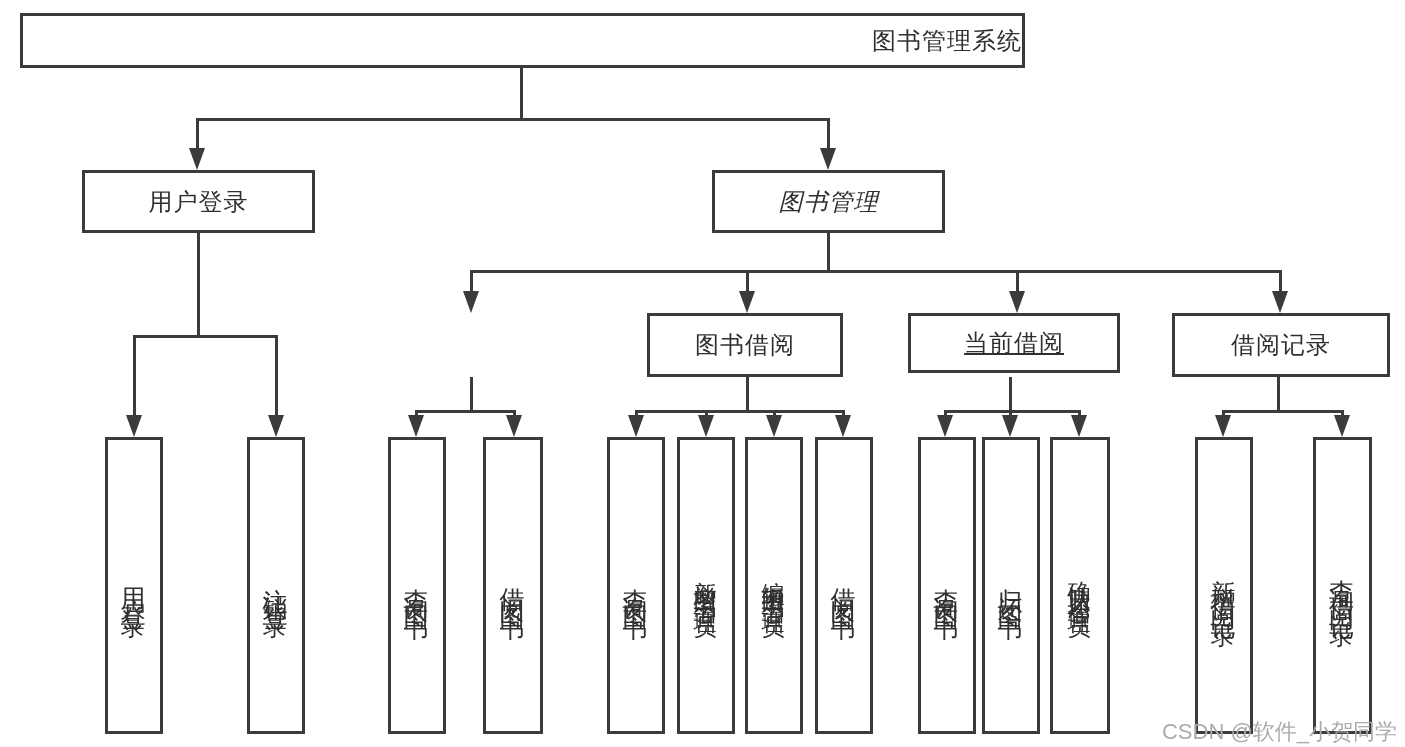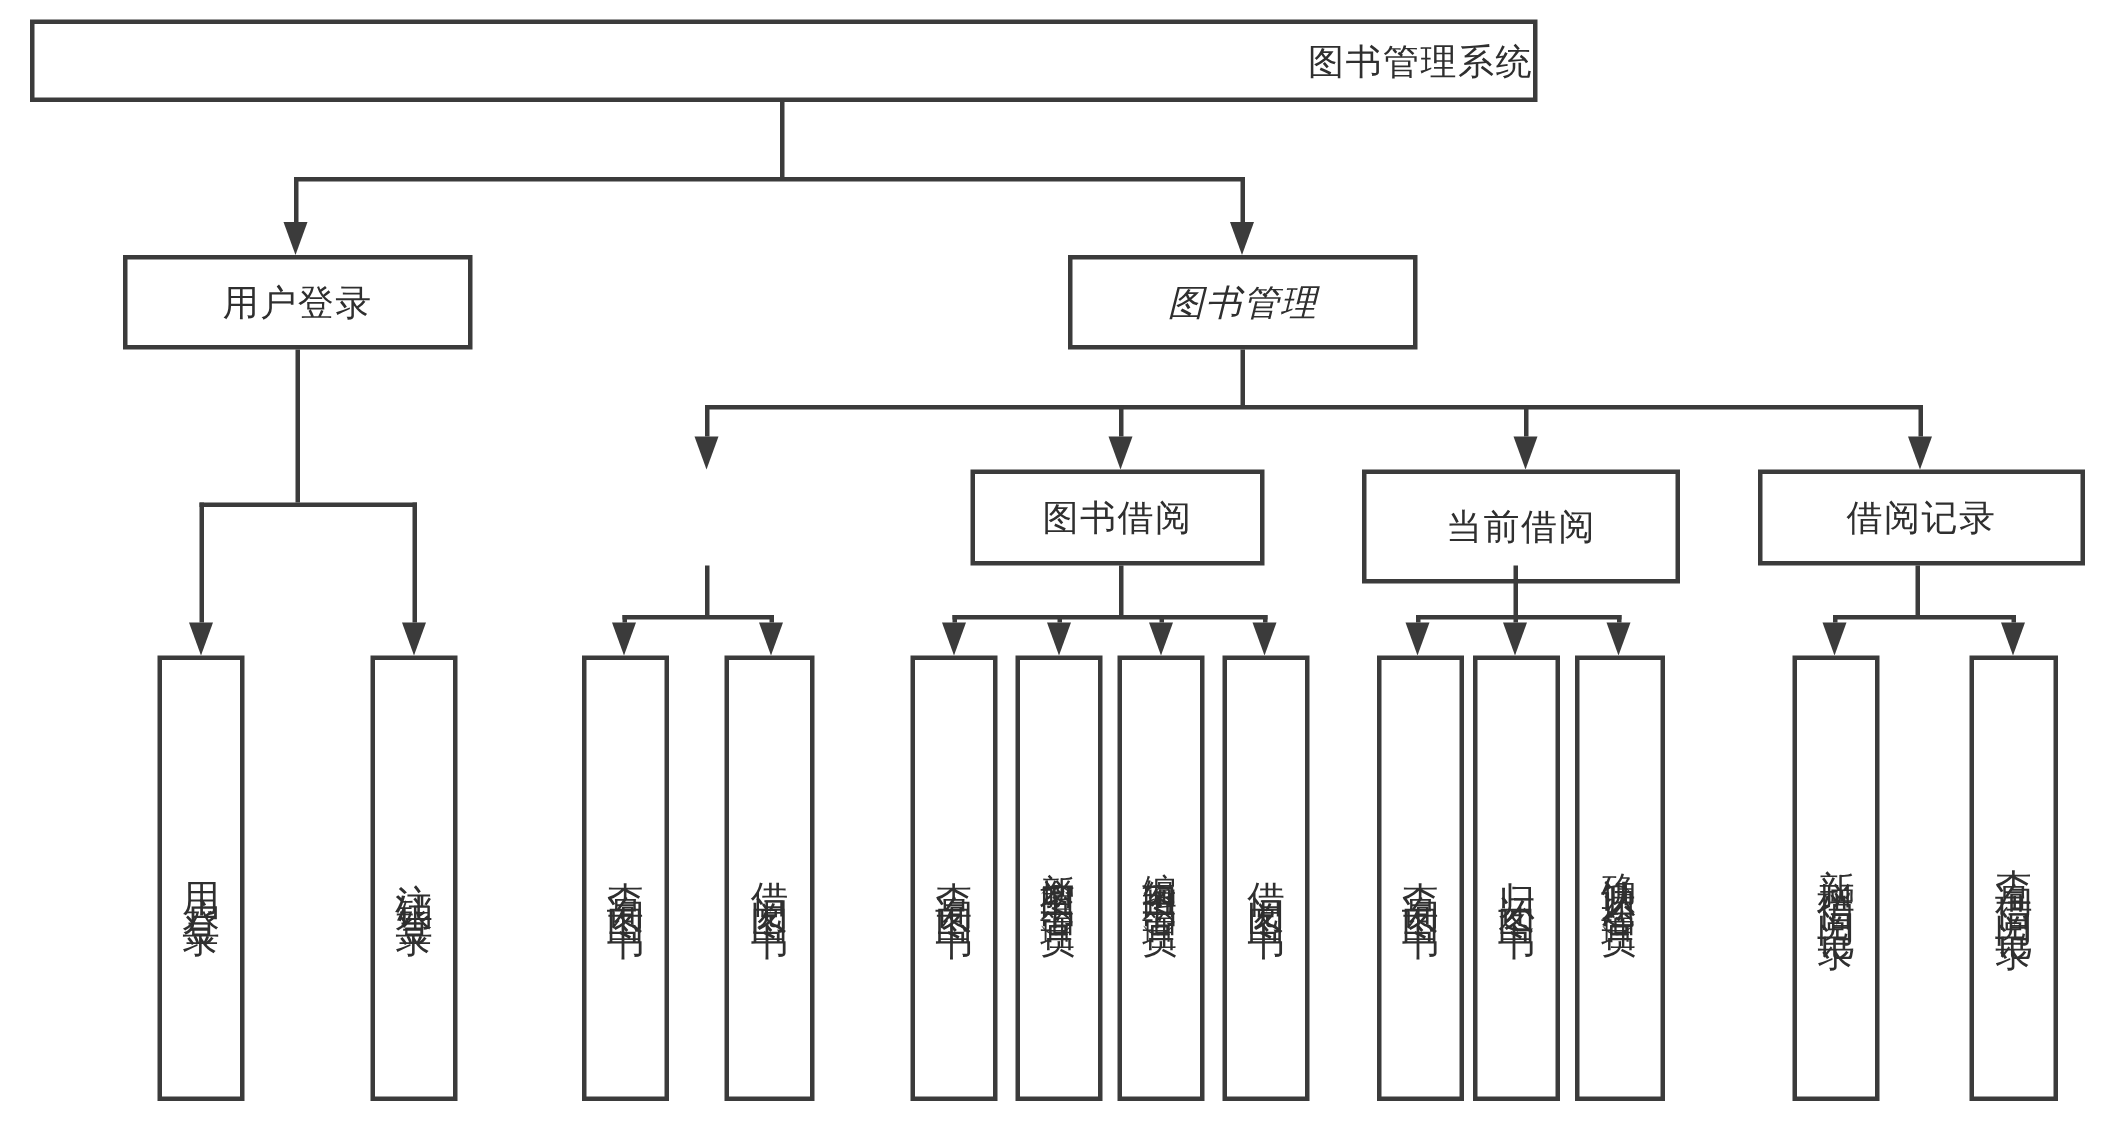--- a/index.html
+++ b/index.html
@@ -80,21 +80,21 @@
   <div class="vline" style="left:746px;top:270px;height:21px;"></div>
   <div class="arrow" style="left:739px;top:291px;"></div>
   <div class="vline" style="left:1016px;top:270px;height:21px;"></div>
   <div class="arrow" style="left:1009px;top:291px;"></div>
   <div class="vline" style="left:1279px;top:270px;height:21px;"></div>
   <div class="arrow" style="left:1272px;top:291px;"></div>
 
   <div class="box" style="left:637px;top:313px;width:196px;height:64px;margin-left:10px;">
     <span>图书借阅</span>
   </div>
-  <div class="box" style="left:908px;top:313px;width:212px;height:76px;">
+  <div class="box" style="left:908px;top:313px;width:212px;height:60px;text-decoration:underline;">
     <span>当前借阅</span>
   </div>
   <div class="box" style="left:1172px;top:313px;width:218px;height:64px;">
     <span>借阅记录</span>
   </div>
 
   <div class="vline" style="left:470px;top:377px;height:33px;"></div>
   <div class="hline" style="left:415px;top:410px;width:101px;"></div>
   <div class="vline" style="left:415px;top:410px;height:5px;"></div>
   <div class="arrow" style="left:408px;top:415px;"></div>
@@ -165,14 +165,15 @@
     <span>确认归还（管理员）</span>
   </div>
 
   <div class="box leaf normal" style="left:1195px;top:437px;width:58px;height:297px;">
     <span>新增借阅记录</span>
   </div>
   <div class="box leaf normal" style="left:1313px;top:437px;width:59px;height:297px;">
     <span>查询借阅记录</span>
   </div>
 
+  <div class="watermark" style="right:8px;top:717px;">CSDN @软件_小贺同学</div>
 
 </div>
 
 </body></html>

